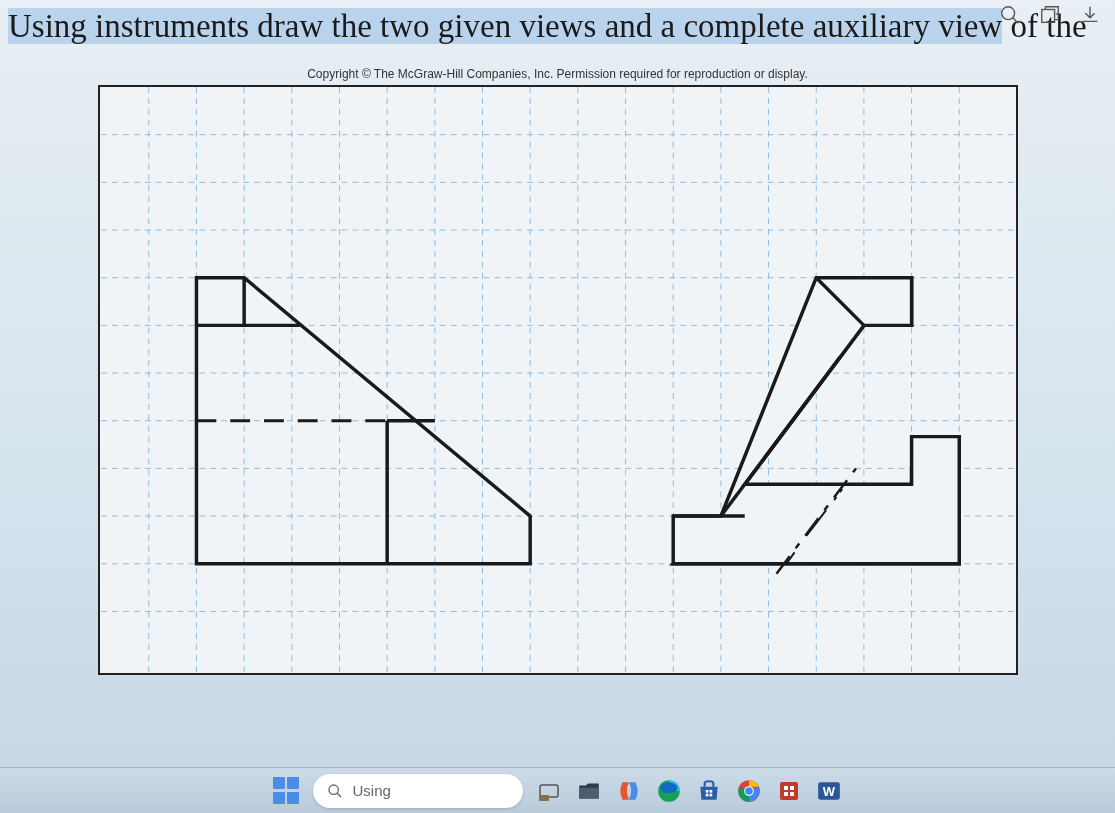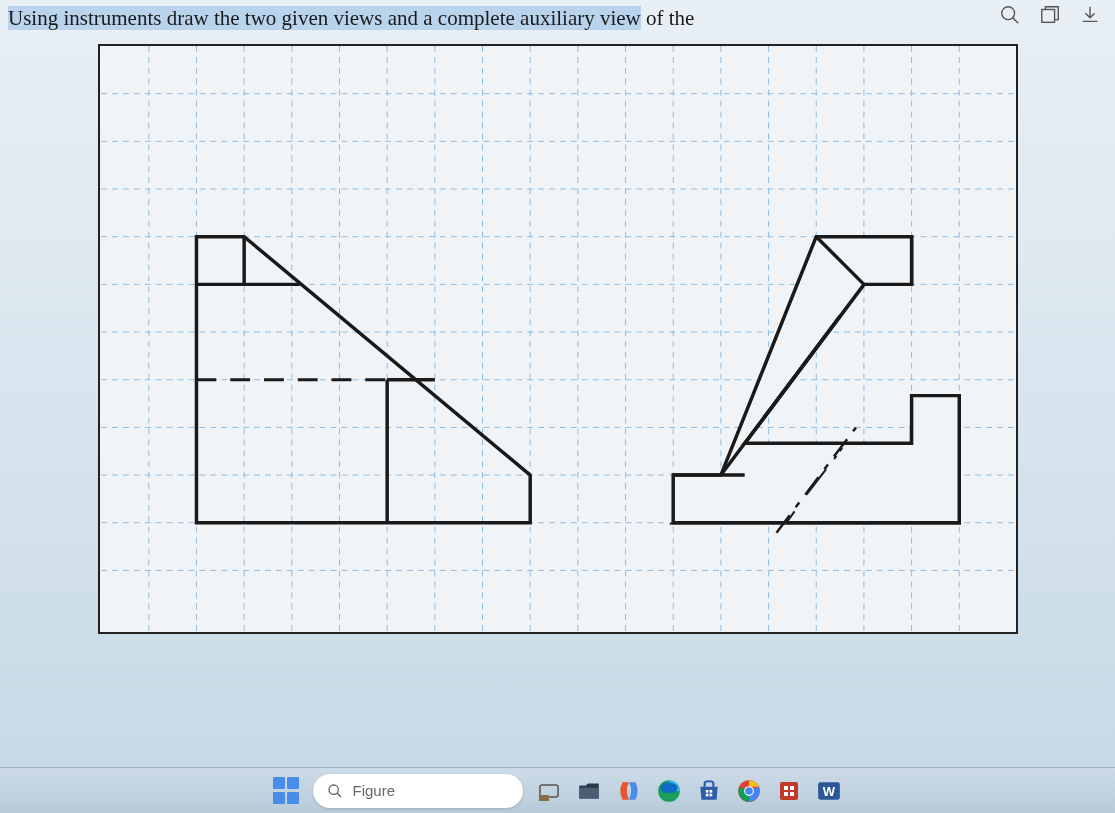--- a/index.html
+++ b/index.html
@@ -14,21 +14,21 @@
     .toolbar-icons {
       position: absolute;
       top: 0;
       right: 10px;
       display: flex;
       gap: 18px;
       padding: 4px;
     }
     .toolbar-icons svg { width: 22px; height: 22px; stroke: #555; fill: none; stroke-width: 1.5; }
     .question-text {
-      font-size: 21px;
+      font-size: 33px;
       line-height: 1.35;
       padding: 4px 8px 12px 8px;
       color: #1a1a1a;
     }
     .highlight {
       background: rgba(150, 190, 230, 0.55);
     }
     .figure-area {
       position: relative;
       margin: 0 auto;
@@ -108,20 +108,21 @@
         <path d="M12 3 V15 M7 10 L12 15 L17 10 M4 19 H20"></path>
       </svg>
   </span>
 </div>
 
 <div class="question-text">
   <span class="highlight">Using instruments draw the two given views and a complete auxiliary view</span><span> of the</span><br>
 </div>
 
 <div class="figure-area">
+  <div class="copyright">Copyright © The McGraw-Hill Companies, Inc. Permission required for reproduction or display.</div>
   <div class="figure-box">
     <svg class="grid-svg" viewBox="0 0 920 590">
 
       <g stroke="#5aa0d8" stroke-width="1" stroke-dasharray="6,5" opacity="0.65">
 
         <line x1="48" y1="0" x2="48" y2="590"></line>
         <line x1="96" y1="0" x2="96" y2="590"></line>
         <line x1="144" y1="0" x2="144" y2="590"></line>
         <line x1="192" y1="0" x2="192" y2="590"></line>
         <line x1="240" y1="0" x2="240" y2="590"></line>
@@ -209,21 +210,21 @@
     <div></div>
       <div></div>
       <div></div>
       <div></div>
   </div>
   <div class="search-box">
     <svg width="16" height="16" viewBox="0 0 24 24" stroke="#666" fill="none" stroke-width="2">
         <circle cx="10" cy="10" r="7"></circle>
         <line x1="15" y1="15" x2="21" y2="21"></line>
       </svg>
-    <span>Figure</span>
+    <span>Using</span>
   </div>
   <div class="task-icon">
     <svg width="24" height="24" viewBox="0 0 24 24">
         <rect x="3" y="6" width="18" height="12" rx="2" fill="none" stroke="#555" stroke-width="1.5"></rect>
         <rect x="2" y="16" width="10" height="6" rx="1" fill="#8a6d4b"></rect>
       </svg>
   </div>
   <div class="task-icon">
     <svg width="26" height="26" viewBox="0 0 24 24">
         <path d="M3 7 L9 7 L11 5 L21 5 L21 19 L3 19 Z" fill="#2b3a4a"></path>

